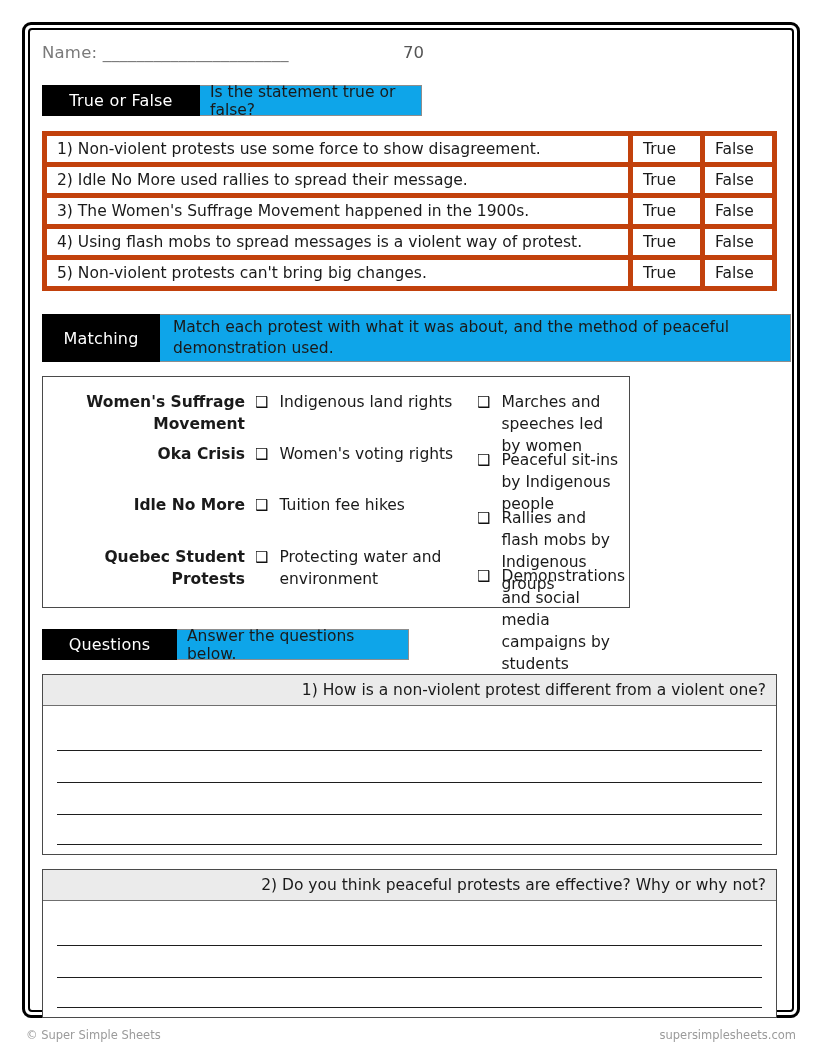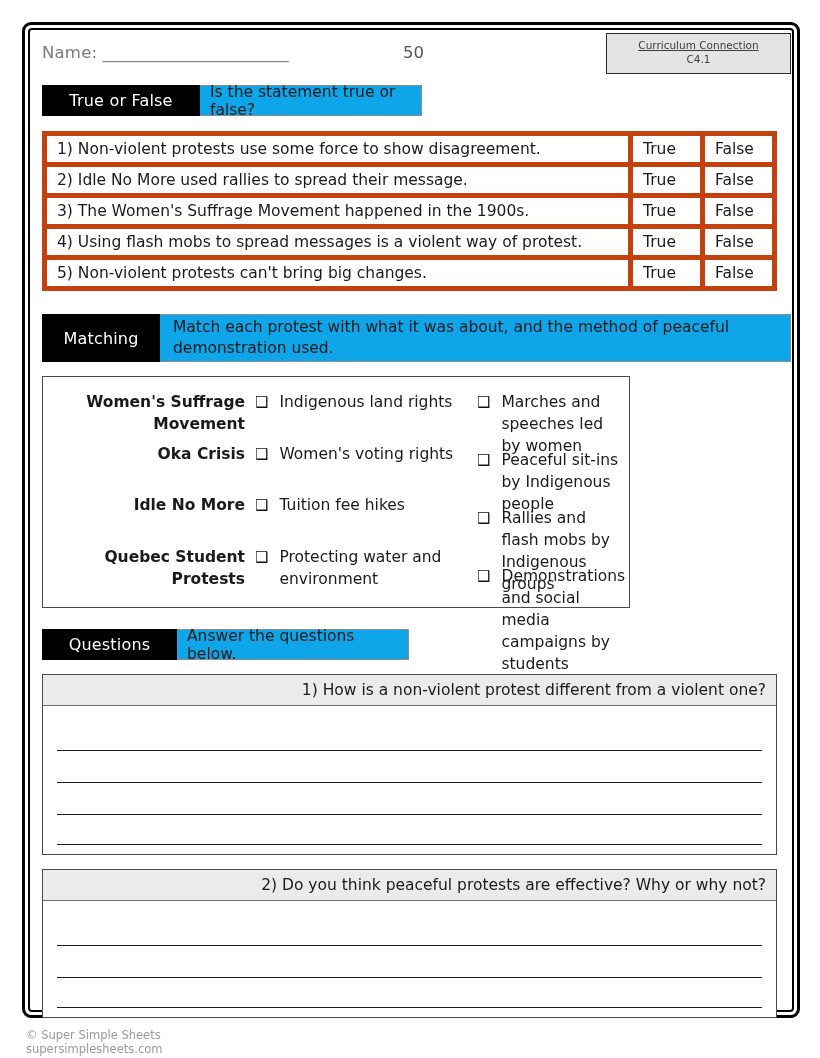--- a/index.html
+++ b/index.html
@@ -222,38 +222,33 @@
   
   .footer {
     position: absolute;
     left: 22px; top: 1028px;
     width: 778px;
     display: flex;
     justify-content: space-between;
     font-size: 11.5px;
     color: #9a9a9a;
     padding: 0 4px;
-    flex-direction: column;
   }
 </style>
 </head>
 <body>
 
 <div class="page-frame"></div>
 <div class="page-frame-inner"></div>
 
 <div class="content">
 
   <div class="header-row">
     <div class="name-line">Name: ______________________</div>
-    <div class="page-number">50</div>
-    <div class="curriculum-box">
-      <div class="curriculum-title">Curriculum Connection</div>
-      <div class="curriculum-code">C4.1</div>
-    </div>
+    <div class="page-number">70</div>
   </div>
 
   <div class="section-bar">
     <div class="bar-label tf">True or False</div>
     <div class="bar-desc tf">Is the statement true or false?</div>
   </div>
 
   <table class="tf-table">
     <tbody id="tf-body">
         <tr>

